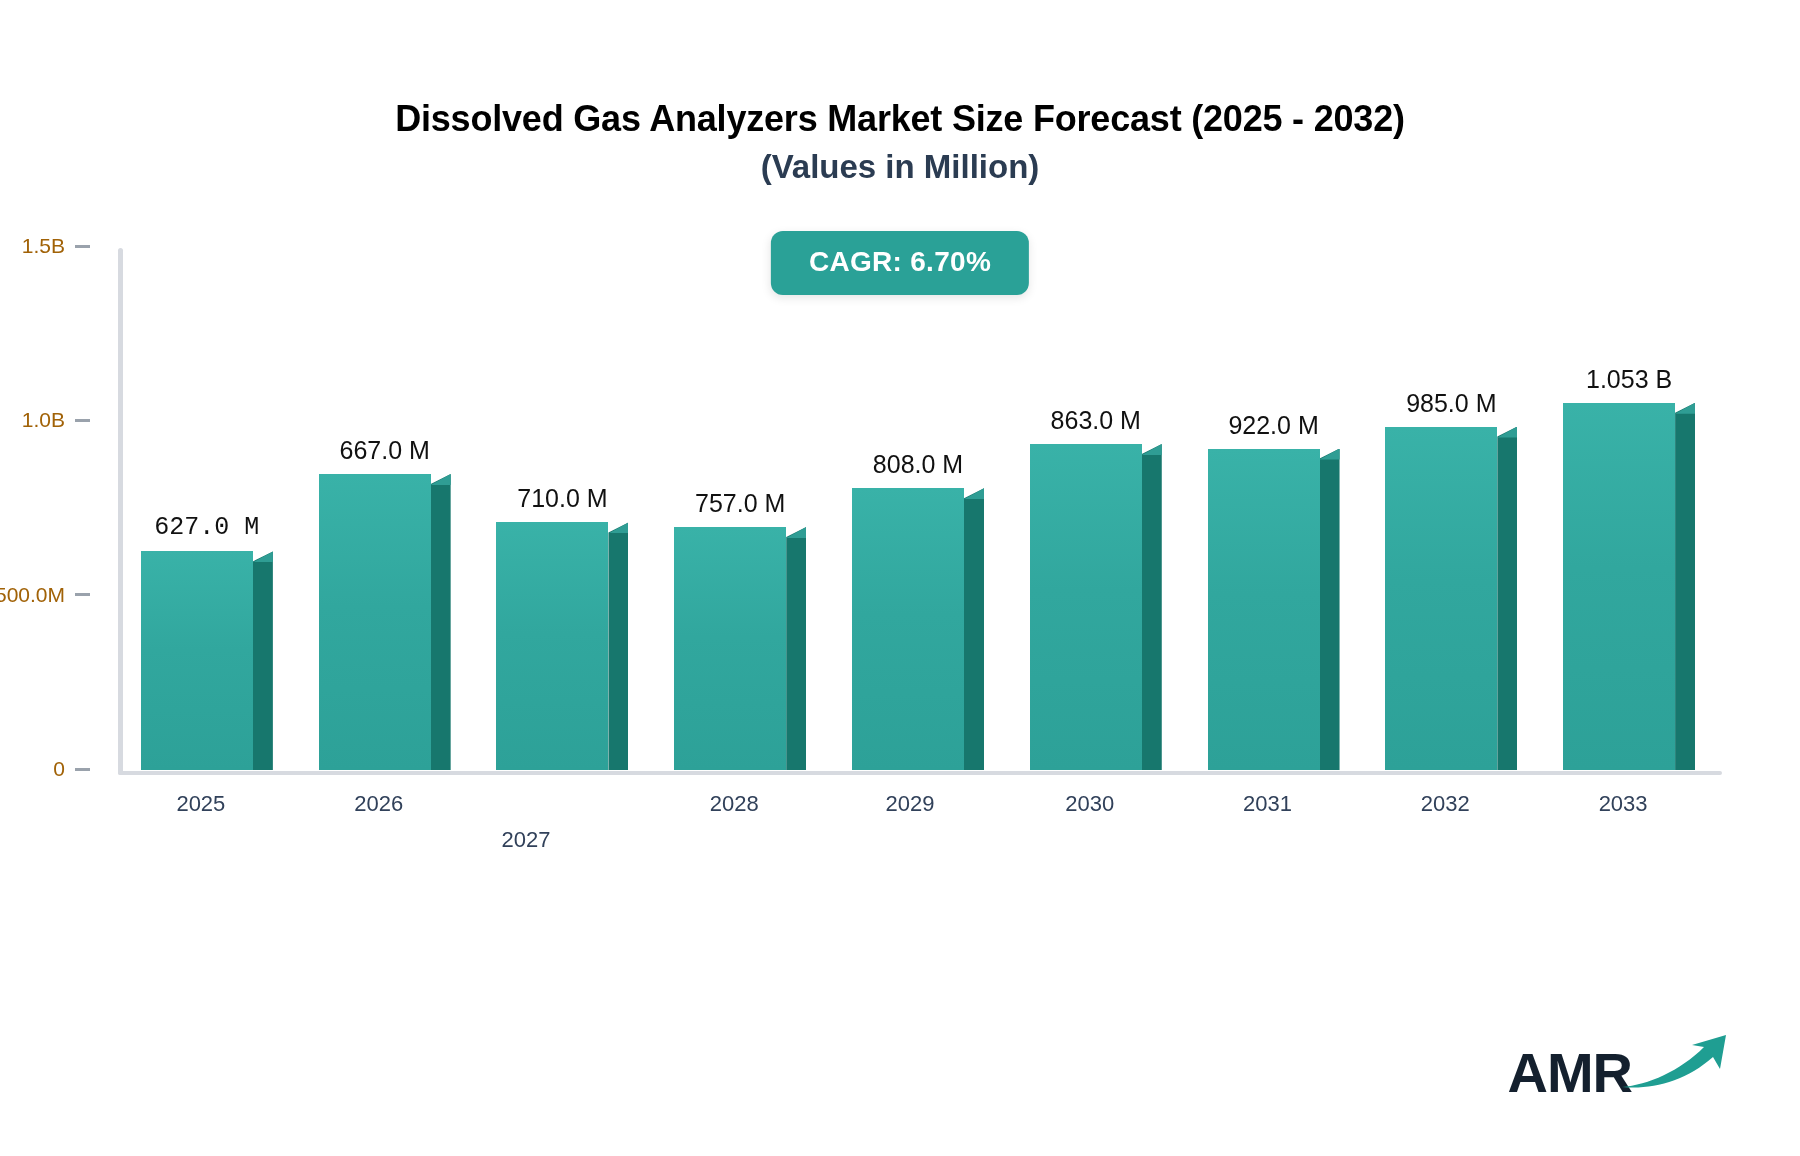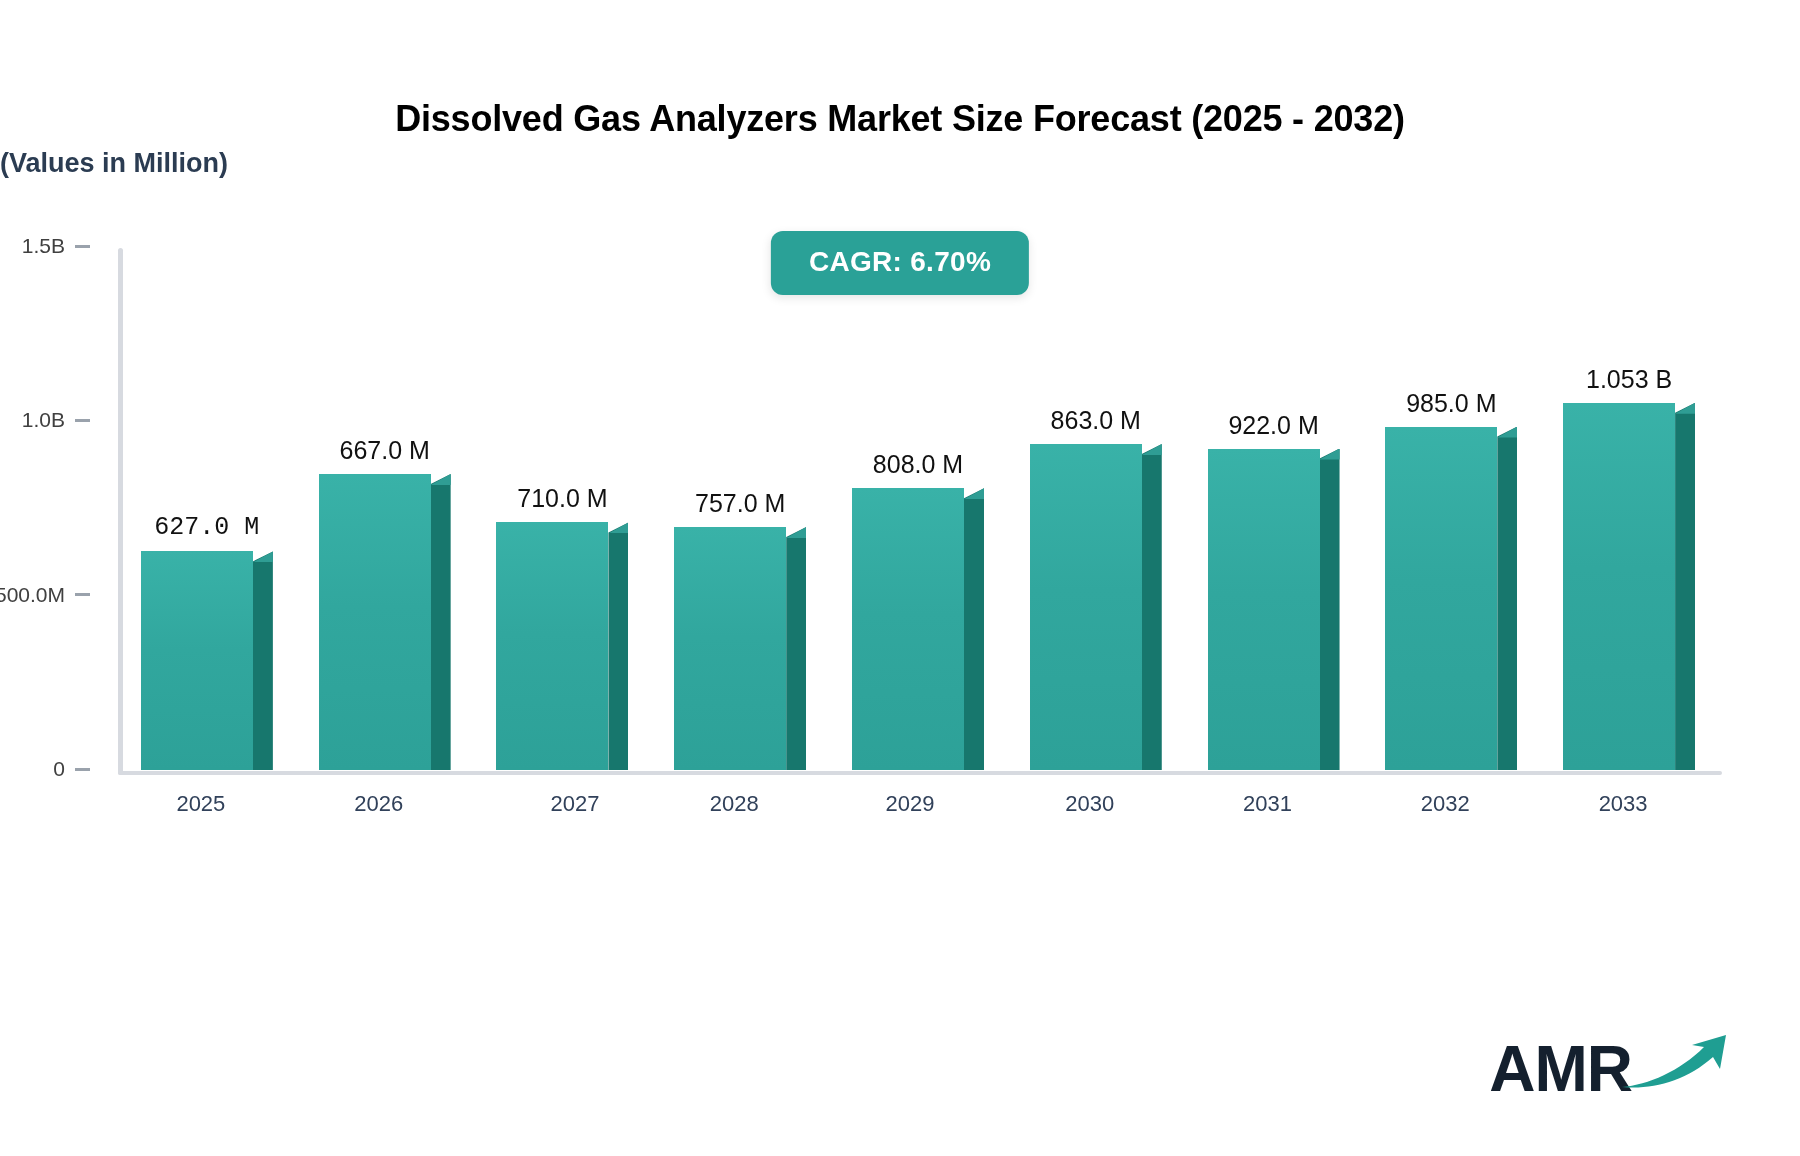--- a/index.html
+++ b/index.html
@@ -18,22 +18,22 @@
     left:0;right:0;top:98px;
     text-align:center;
     font-size:36px;
     font-weight:700;
     color:#000000;
     letter-spacing:-0.2px;
   }
   #chart-subtitle{
     position:absolute;
     left:0;right:0;top:148px;
-    text-align:left;
-    font-size:27px;
+    text-align:center;
+    font-size:33px;
     font-weight:700;
     color:#2b3c52;
   }
 
   
   #cagr-badge{
     position:absolute;
     left:50%;
     transform:translateX(-50%);
     top:231px;
@@ -82,21 +82,21 @@
     position:absolute;
     right:1710px;
     display:flex;
     align-items:center;
     justify-content:flex-end;
     gap:10px;
     white-space:nowrap;
   }
   .y-tick .lbl{
     font-size:21px;
-    color:#404040;
+    color:#a16207;
     font-weight:400;
   }
   .y-tick .dash{
     display:inline-block;
     width:15px;
     height:3px;
     background:#9aa2ac;
   }
 
   
@@ -165,21 +165,21 @@
   
   #amr-logo{
     position:absolute;
     right:62px;
     bottom:55px;
     display:flex;
     align-items:flex-end;
     height:70px;
   }
   #amr-wordmark{
-    font-size:64px;
+    font-size:56px;
     font-weight:700;
     color:#14202e;
     letter-spacing:-1px;
     line-height:1;
     margin-top:16px;
   }
   #amr-arrow{
     margin-left:-14px;
     margin-bottom:6px;
   }
@@ -285,21 +285,21 @@
         <div class="bar-front"></div>
         <div class="bar-side"></div>
         <div class="bar-top"></div>
       </div>
     </div>
   </div>
 
 <div id="x-ticks-container">
     <div class="x-tick" style="left: 200.889px;">2025</div>
     <div class="x-tick" style="left: 378.667px;">2026</div>
-    <div class="x-tick" style="left: 575px;">2027</div>
+    <div class="x-tick" style="left: 526px; margin-top: 36px;">2027</div>
     <div class="x-tick" style="left: 734.222px;">2028</div>
     <div class="x-tick" style="left: 880px; margin-left: 30px;">2029</div>
     <div class="x-tick" style="left: 1089.78px;">2030</div>
     <div class="x-tick" style="left: 1267.56px;">2031</div>
     <div class="x-tick" style="left: 1445.33px;">2032</div>
     <div class="x-tick" style="left: 1623.11px;">2033</div>
   </div>
 
 <div id="amr-logo">
   <span id="amr-wordmark">AMR</span>

